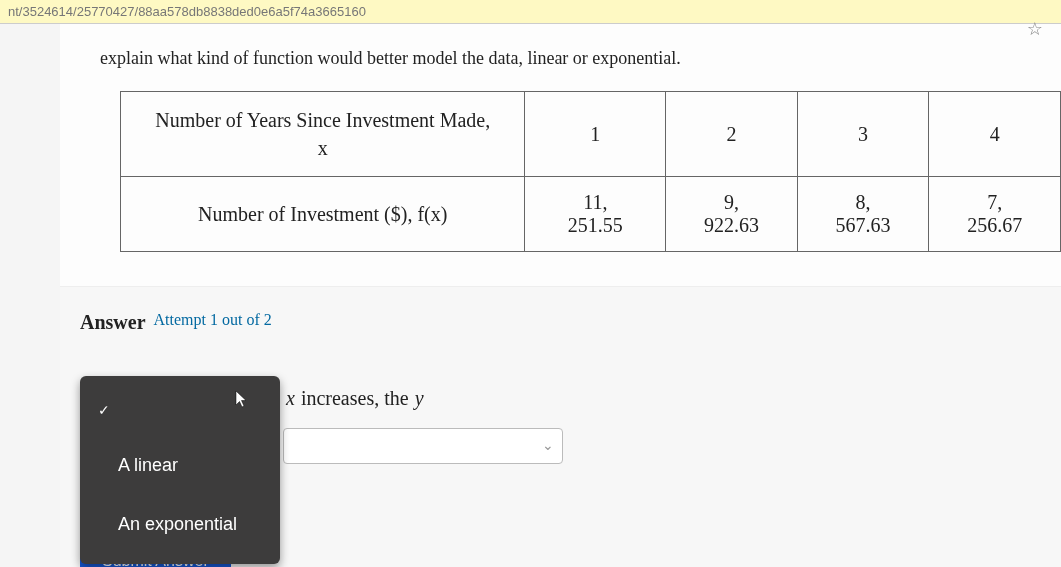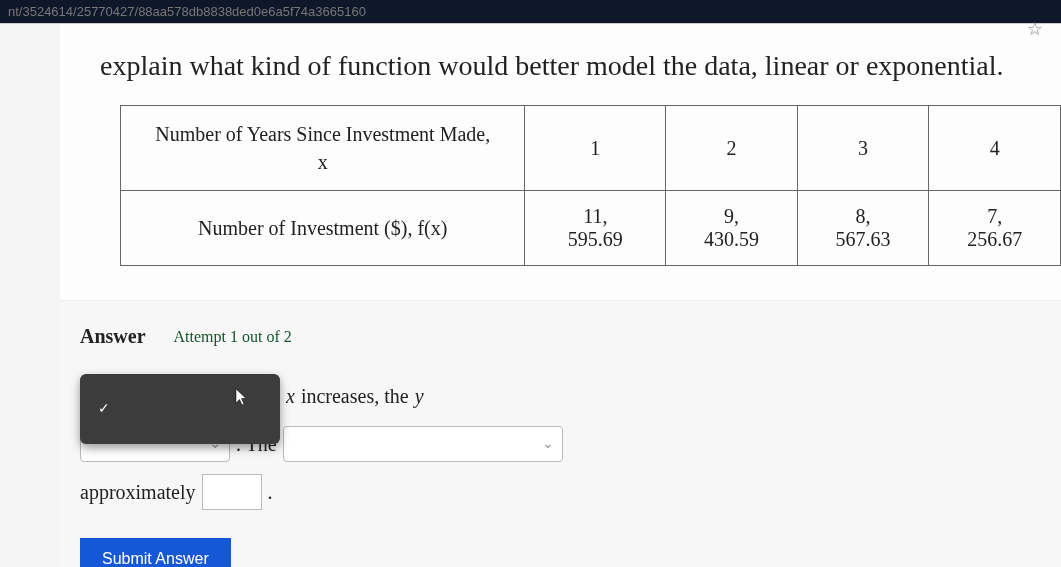--- a/index.html
+++ b/index.html
@@ -5,42 +5,42 @@
     * { box-sizing: border-box; margin: 0; padding: 0; }
     body {
       font-family: Georgia, 'Times New Roman', serif;
       background: #f5f5f5;
       width: 1061px;
       height: 567px;
       overflow: hidden;
       color: #222;
     }
     .url-bar {
-      background: #0f172a;
+      background: #fef9c3;
       color: #777;
       padding: 4px 8px;
       font-family: Arial, sans-serif;
       font-size: 13px;
       border-bottom: 1px solid #ccc;
       position: relative;
     }
     .star-icon {
       position: absolute;
       right: 18px;
       top: 18px;
       font-size: 18px;
       color: #888;
     }
     .content {
       background: #fdfdfd;
       padding: 14px 0 0 0;
       margin-left: 60px;
     }
     .prompt {
-      font-size: 28px;
+      font-size: 18px;
       padding: 8px 40px 20px 40px;
       line-height: 1.4;
     }
     .data-table {
       border-collapse: collapse;
       margin: 0 0 0 60px;
       font-size: 20px;
     }
     .data-table td, .data-table th {
       border: 1px solid #666;
@@ -53,23 +53,23 @@
       min-width: 280px;
       line-height: 1.4;
     }
     .answer-section {
       background: #f7f7f7;
       margin-top: 34px;
       padding: 24px 20px 24px 20px;
       border-top: 1px solid #eee;
       position: relative;
     }
-    .answer-header { display: flex; align-items: center; gap: 28px; margin-bottom: 24px; }
+    .answer-header { display: flex; align-items: flex-start; gap: 8px; margin-bottom: 40px; }
     .answer-label { font-weight: bold; font-size: 20px; }
-    .attempt { color: #14532d; font-size: 16px; }
+    .attempt { color: #0369a1; font-size: 16px; }
     .fill-area {
       font-size: 20px;
       line-height: 2.4;
       position: relative;
     }
     .fill-area .row { display: flex; flex-wrap: wrap; align-items: center; gap: 6px; }
     .dropdown-open {
       position: relative;
       display: inline-block;
       width: 200px;
@@ -163,22 +163,22 @@
       <td class="row-header">
         <span>Number of Years Since Investment Made, x</span>
       </td>
       <td>1</td>
       <td>2</td>
       <td>3</td>
       <td>4</td>
     </tr>
     <tr>
       <td class="row-header">Number of Investment ($), f(x)</td>
-      <td>11, 595.69</td>
-      <td>9, 430.59</td>
+      <td>11, 251.55</td>
+      <td>9, 922.63</td>
       <td>8, 567.63</td>
       <td>7, 256.67</td>
     </tr>
   </tbody>
     </table>
 
   <div class="answer-section">
     <div class="answer-header">
       <span class="answer-label">Answer</span>
       <span class="attempt">Attempt 1 out of 2</span>
@@ -191,20 +191,28 @@
           <div class="dropdown-menu">
             <span class="cursor-icon">
               <svg width="16" height="20" viewBox="0 0 16 20">
                   <path d="M2 2 L2 16 L5.5 12.5 L8 18 L10 17 L7.5 11.5 L12 11.5 Z" fill="#fff" stroke="#000" stroke-width="0.5"></path>
                 </svg>
             </span>
             <div class="item">
               <span class="check">✓</span>
               <span></span>
             </div>
+            <div class="item">
+              <span class="check"></span>
+              <span>A linear</span>
+            </div>
+            <div class="item">
+              <span class="check"></span>
+              <span>An exponential</span>
+            </div>
           </div>
         </span>
           <span class="mathvar">x</span>
           <span> increases, the </span>
           <span class="mathvar">y</span>
       </div>
 
       <div class="row">
         <span class="select-closed medium">
           <span class="chevron">⌄</span>

